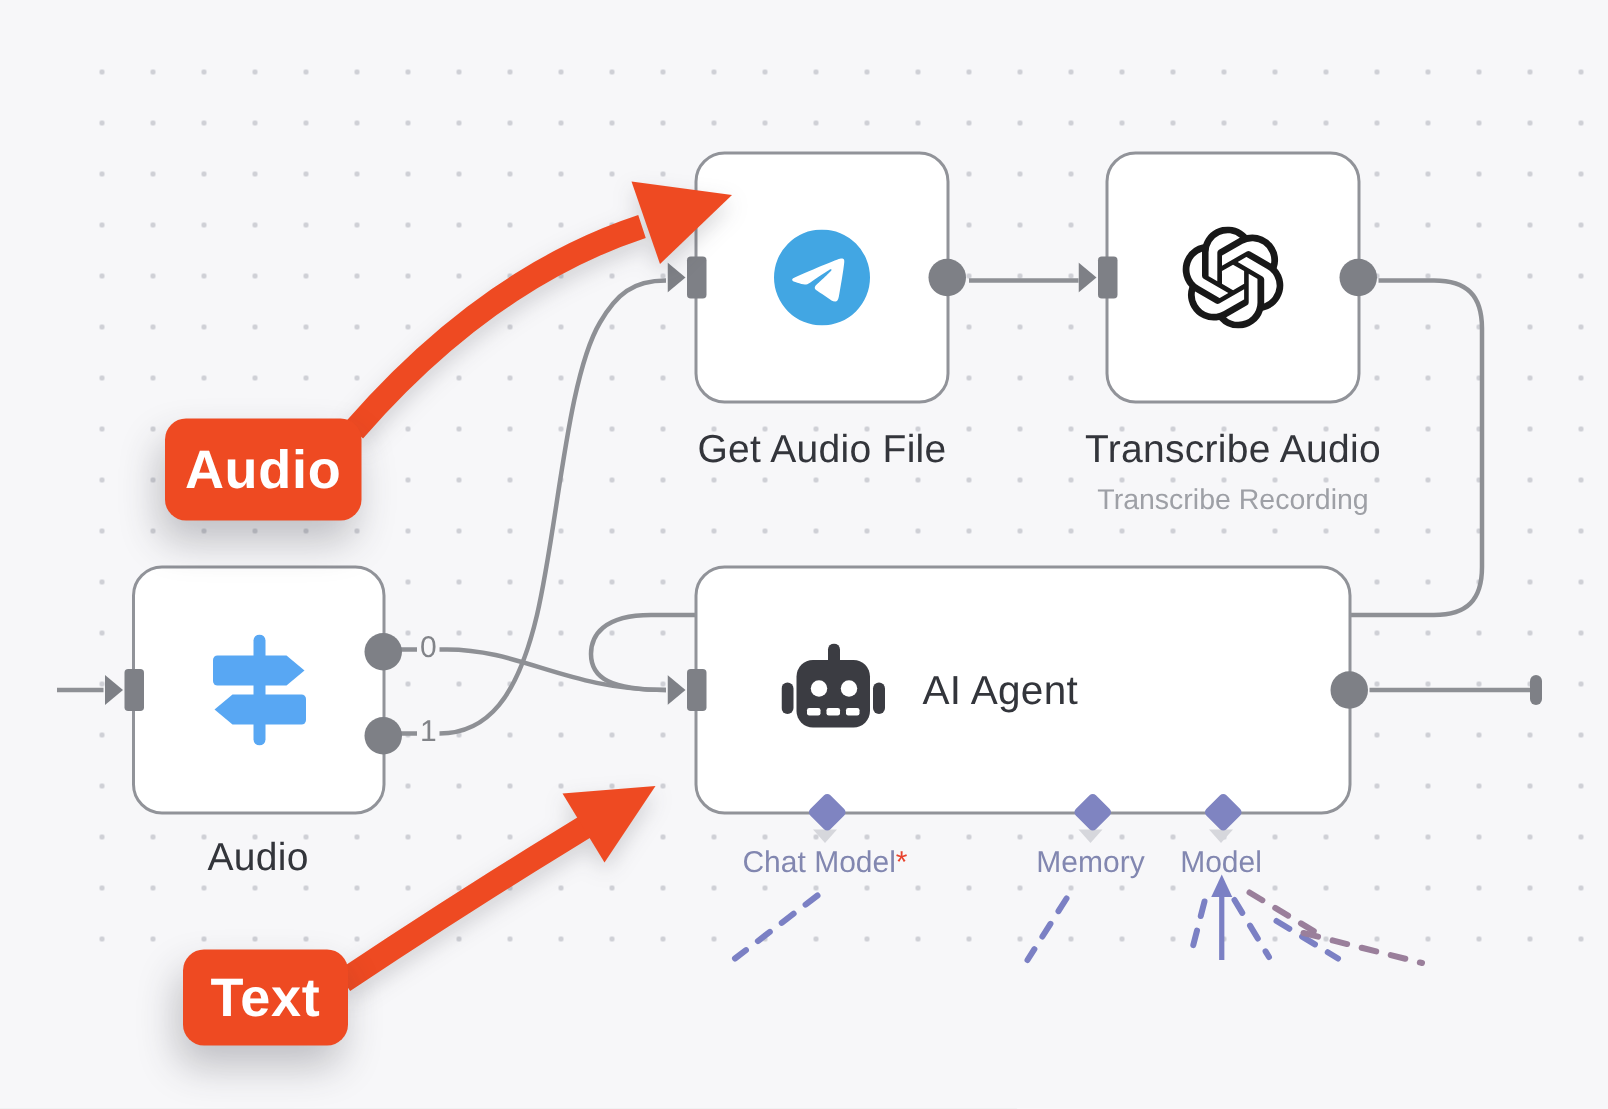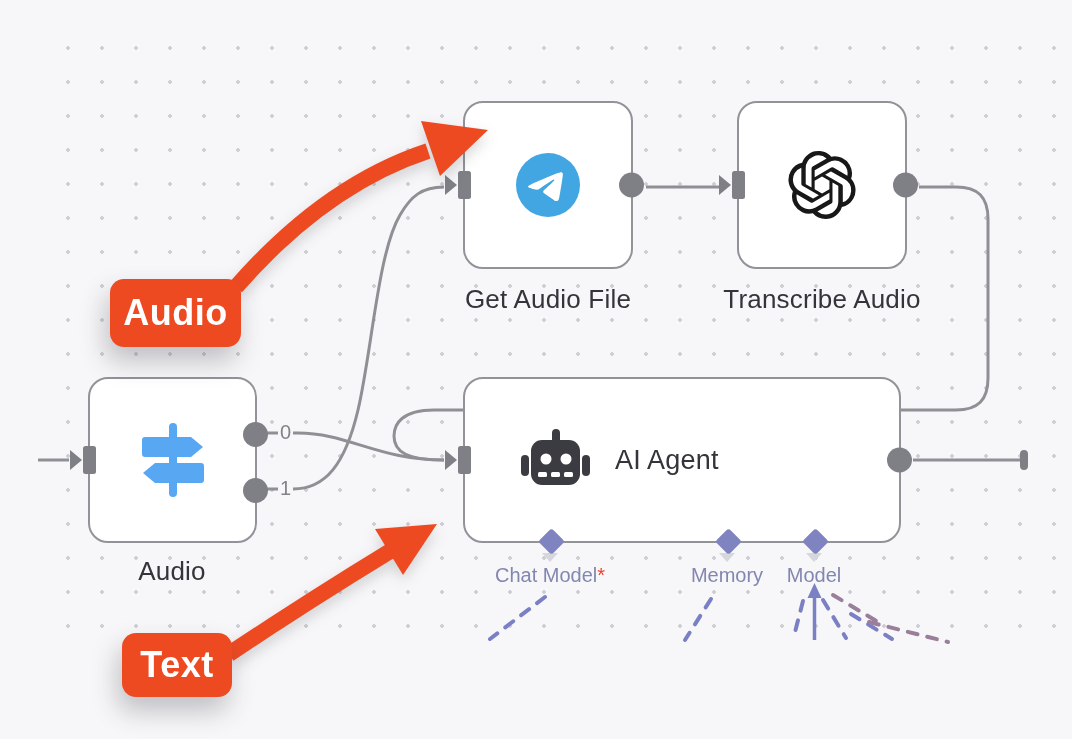--- a/index.html
+++ b/index.html
@@ -144,20 +144,21 @@
     <span class="in-port">
       <svg width="28" height="30" viewBox="0 0 28 30">
         <polygon points="0,5 0,25 12,15" fill="var(--connector)"></polygon>
         <rect x="13" y="1" width="13" height="28" rx="2.5" fill="var(--connector)"></rect>
       </svg>
     </span>
     <span class="out-circle"></span>
   </div>
   <div class="caption" style="left:672px;top:284px">
     <div class="title">Transcribe Audio</div>
+    <div class="subtitle">Transcribe Recording</div>
   </div>
 
   <div class="node agent" style="left:463px;top:377px;width:438px;height:166px">
     <svg width="70" height="62" viewBox="0 0 70 62">
       <g fill="var(--robot)">
         <rect x="31" y="0" width="8" height="16" rx="4"></rect>
         <rect x="10" y="11" width="49" height="45" rx="11"></rect>
         <rect x="0" y="26" width="8" height="21" rx="4"></rect>
         <rect x="61" y="26" width="8" height="21" rx="4"></rect>
       </g>

